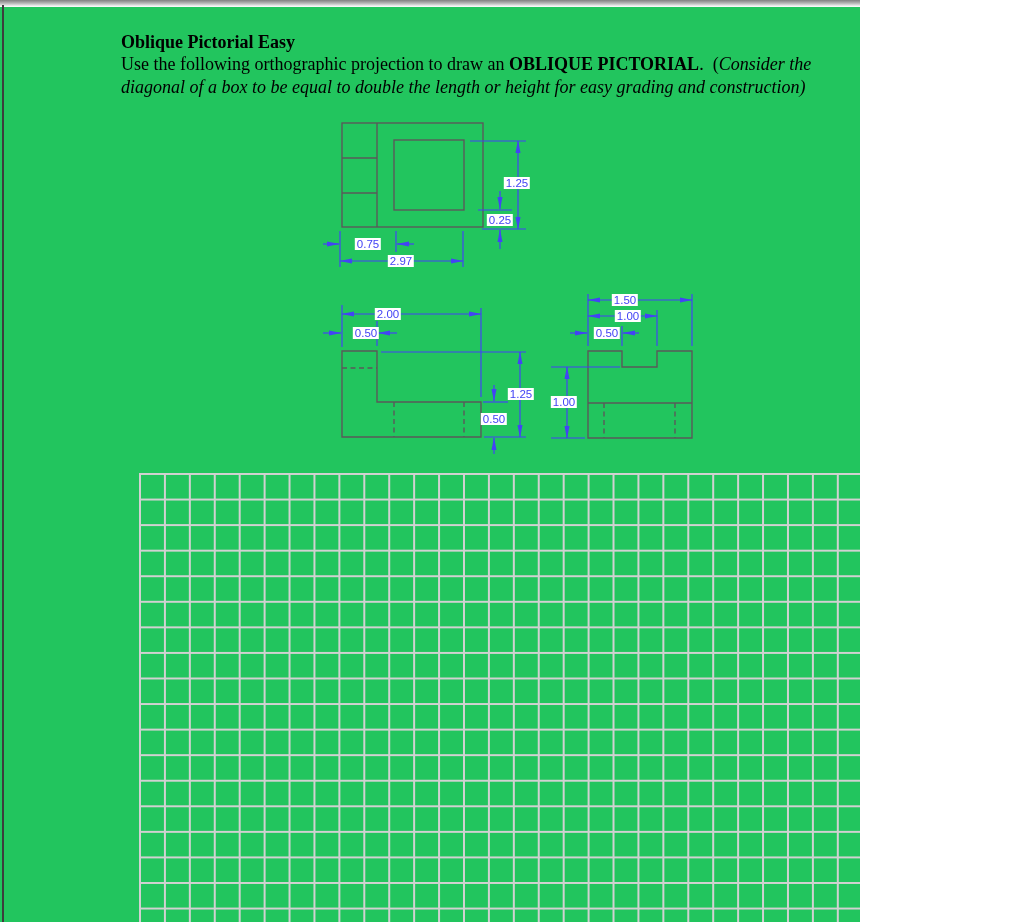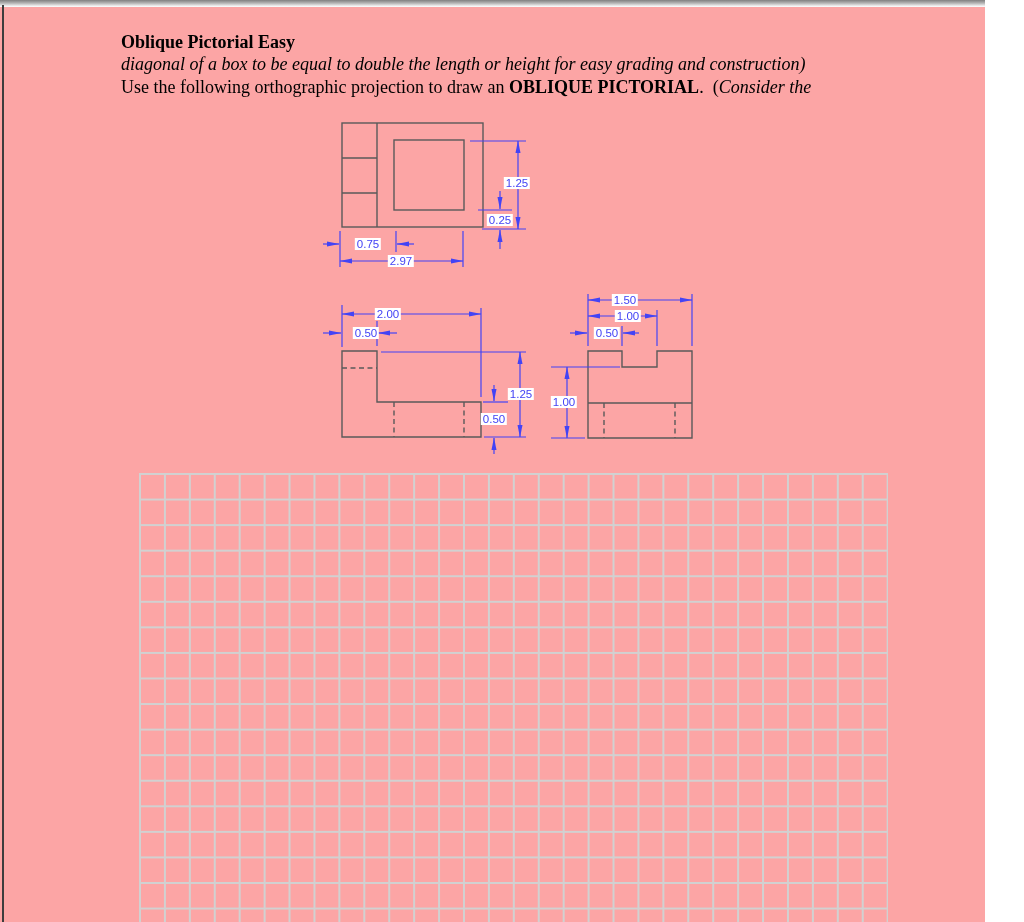--- a/index.html
+++ b/index.html
@@ -1,17 +1,17 @@
 <!DOCTYPE html>
 <html><head>
 <meta charset="utf-8">
 <style>
   html,body{margin:0;padding:0;background:#ffffff;}
   .page{
-    position:relative;width:985px;height:922px;background:#fca5a5;overflow:hidden;
+    position:relative;width:860px;height:922px;background:#22c55e;overflow:hidden;
     font-family:"Liberation Serif", serif;
   }
   .top-edge{
     position:absolute;left:0;top:0;width:1024px;height:7px;
     background:linear-gradient(to bottom,#808080 0%,#b5b5b5 45%,#e9e9e9 80%,#ffffff 100%);
   }
   .left-edge{
     position:absolute;left:2px;top:5px;width:2px;height:917px;background:#3d3d3d;
   }
   .heading{
@@ -38,22 +38,22 @@
 </head>
 <body>
 
 <div class="page">
 
   <div class="top-edge"></div>
   <div class="left-edge"></div>
 
   <div class="heading">
     <div class="t">Oblique Pictorial Easy</div>
+    <div><span>Use the following orthographic projection to draw an </span><b>OBLIQUE PICTORIAL</b><span>.&nbsp; (</span><i>Consider the</i></div>
     <div><i>diagonal of a box to be equal to double the length or height for easy grading and construction)</i></div>
-    <div><span>Use the following orthographic projection to draw an </span><b>OBLIQUE PICTORIAL</b><span>.&nbsp; (</span><i>Consider the</i></div>
   </div>
 
   <svg class="views" width="1024" height="470" viewBox="0 0 1024 470">
     <defs>
       <marker id="arr" viewBox="0 0 12 6" refX="11.5" refY="3" markerWidth="13" markerHeight="7" orient="auto-start-reverse" markerUnits="userSpaceOnUse">
         <path d="M0,0.6 L12,3 L0,5.4 Z" fill="#4343f5"></path>
       </marker>
     </defs>
 
     <g stroke="#5a5a5a" stroke-width="1.4" fill="none">

